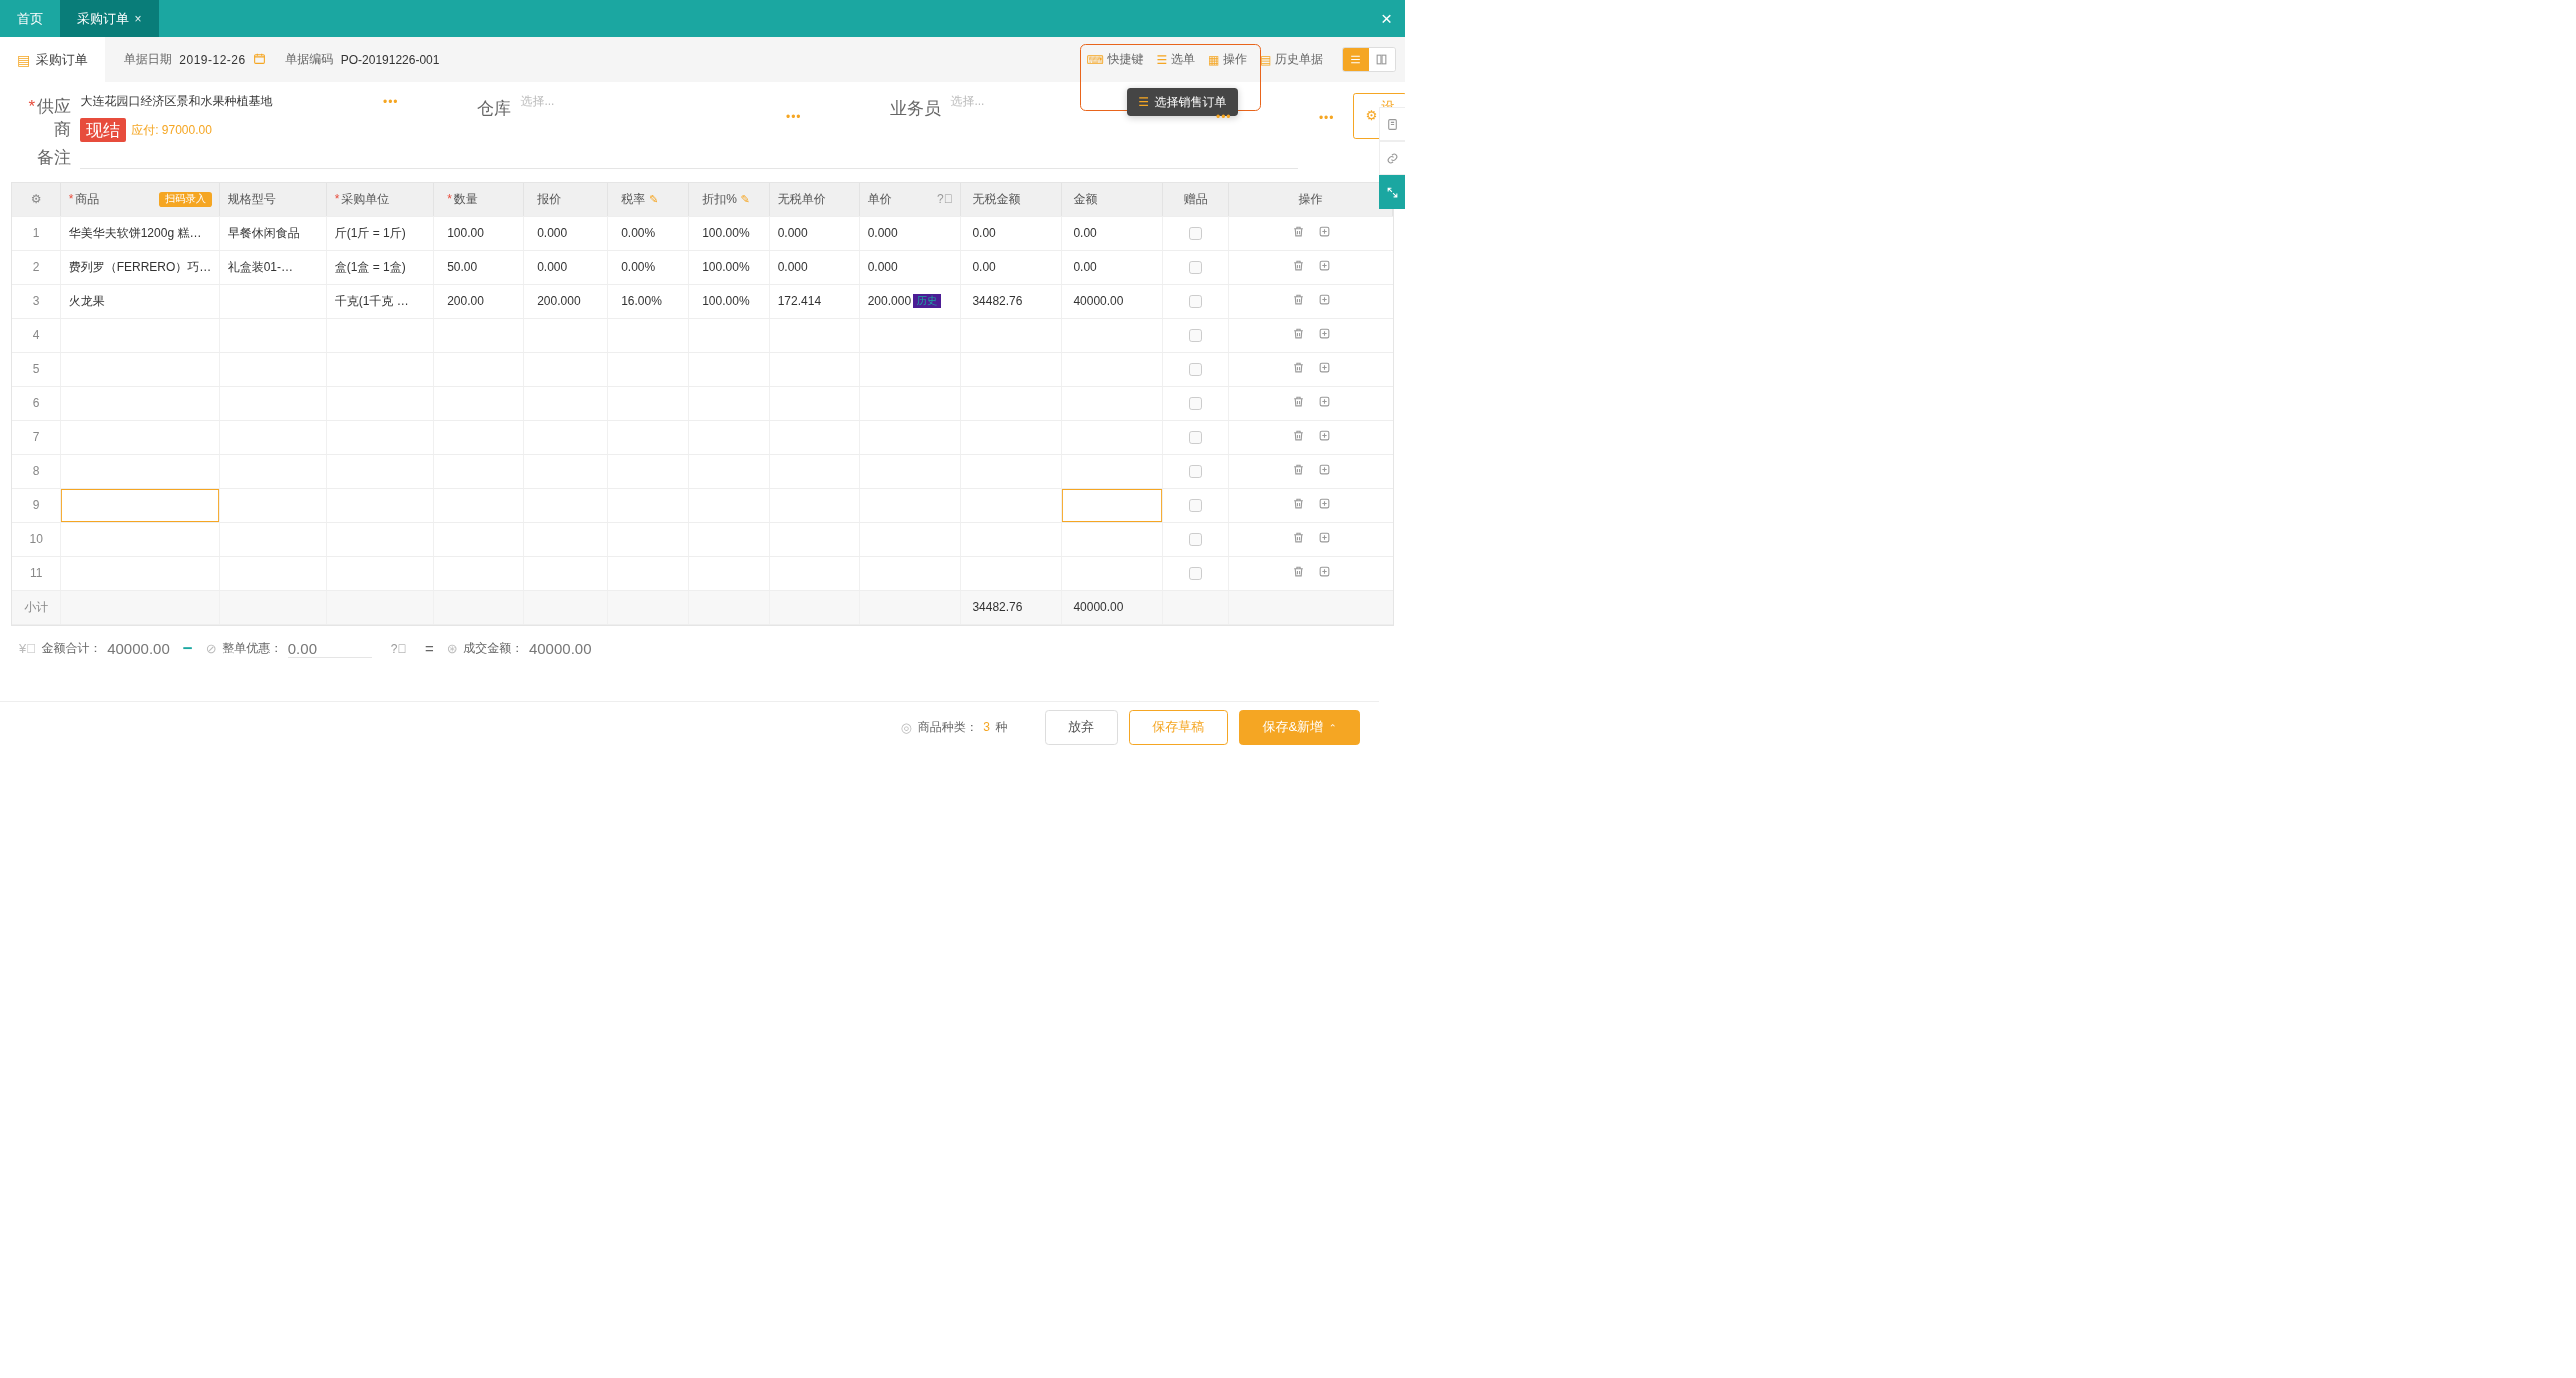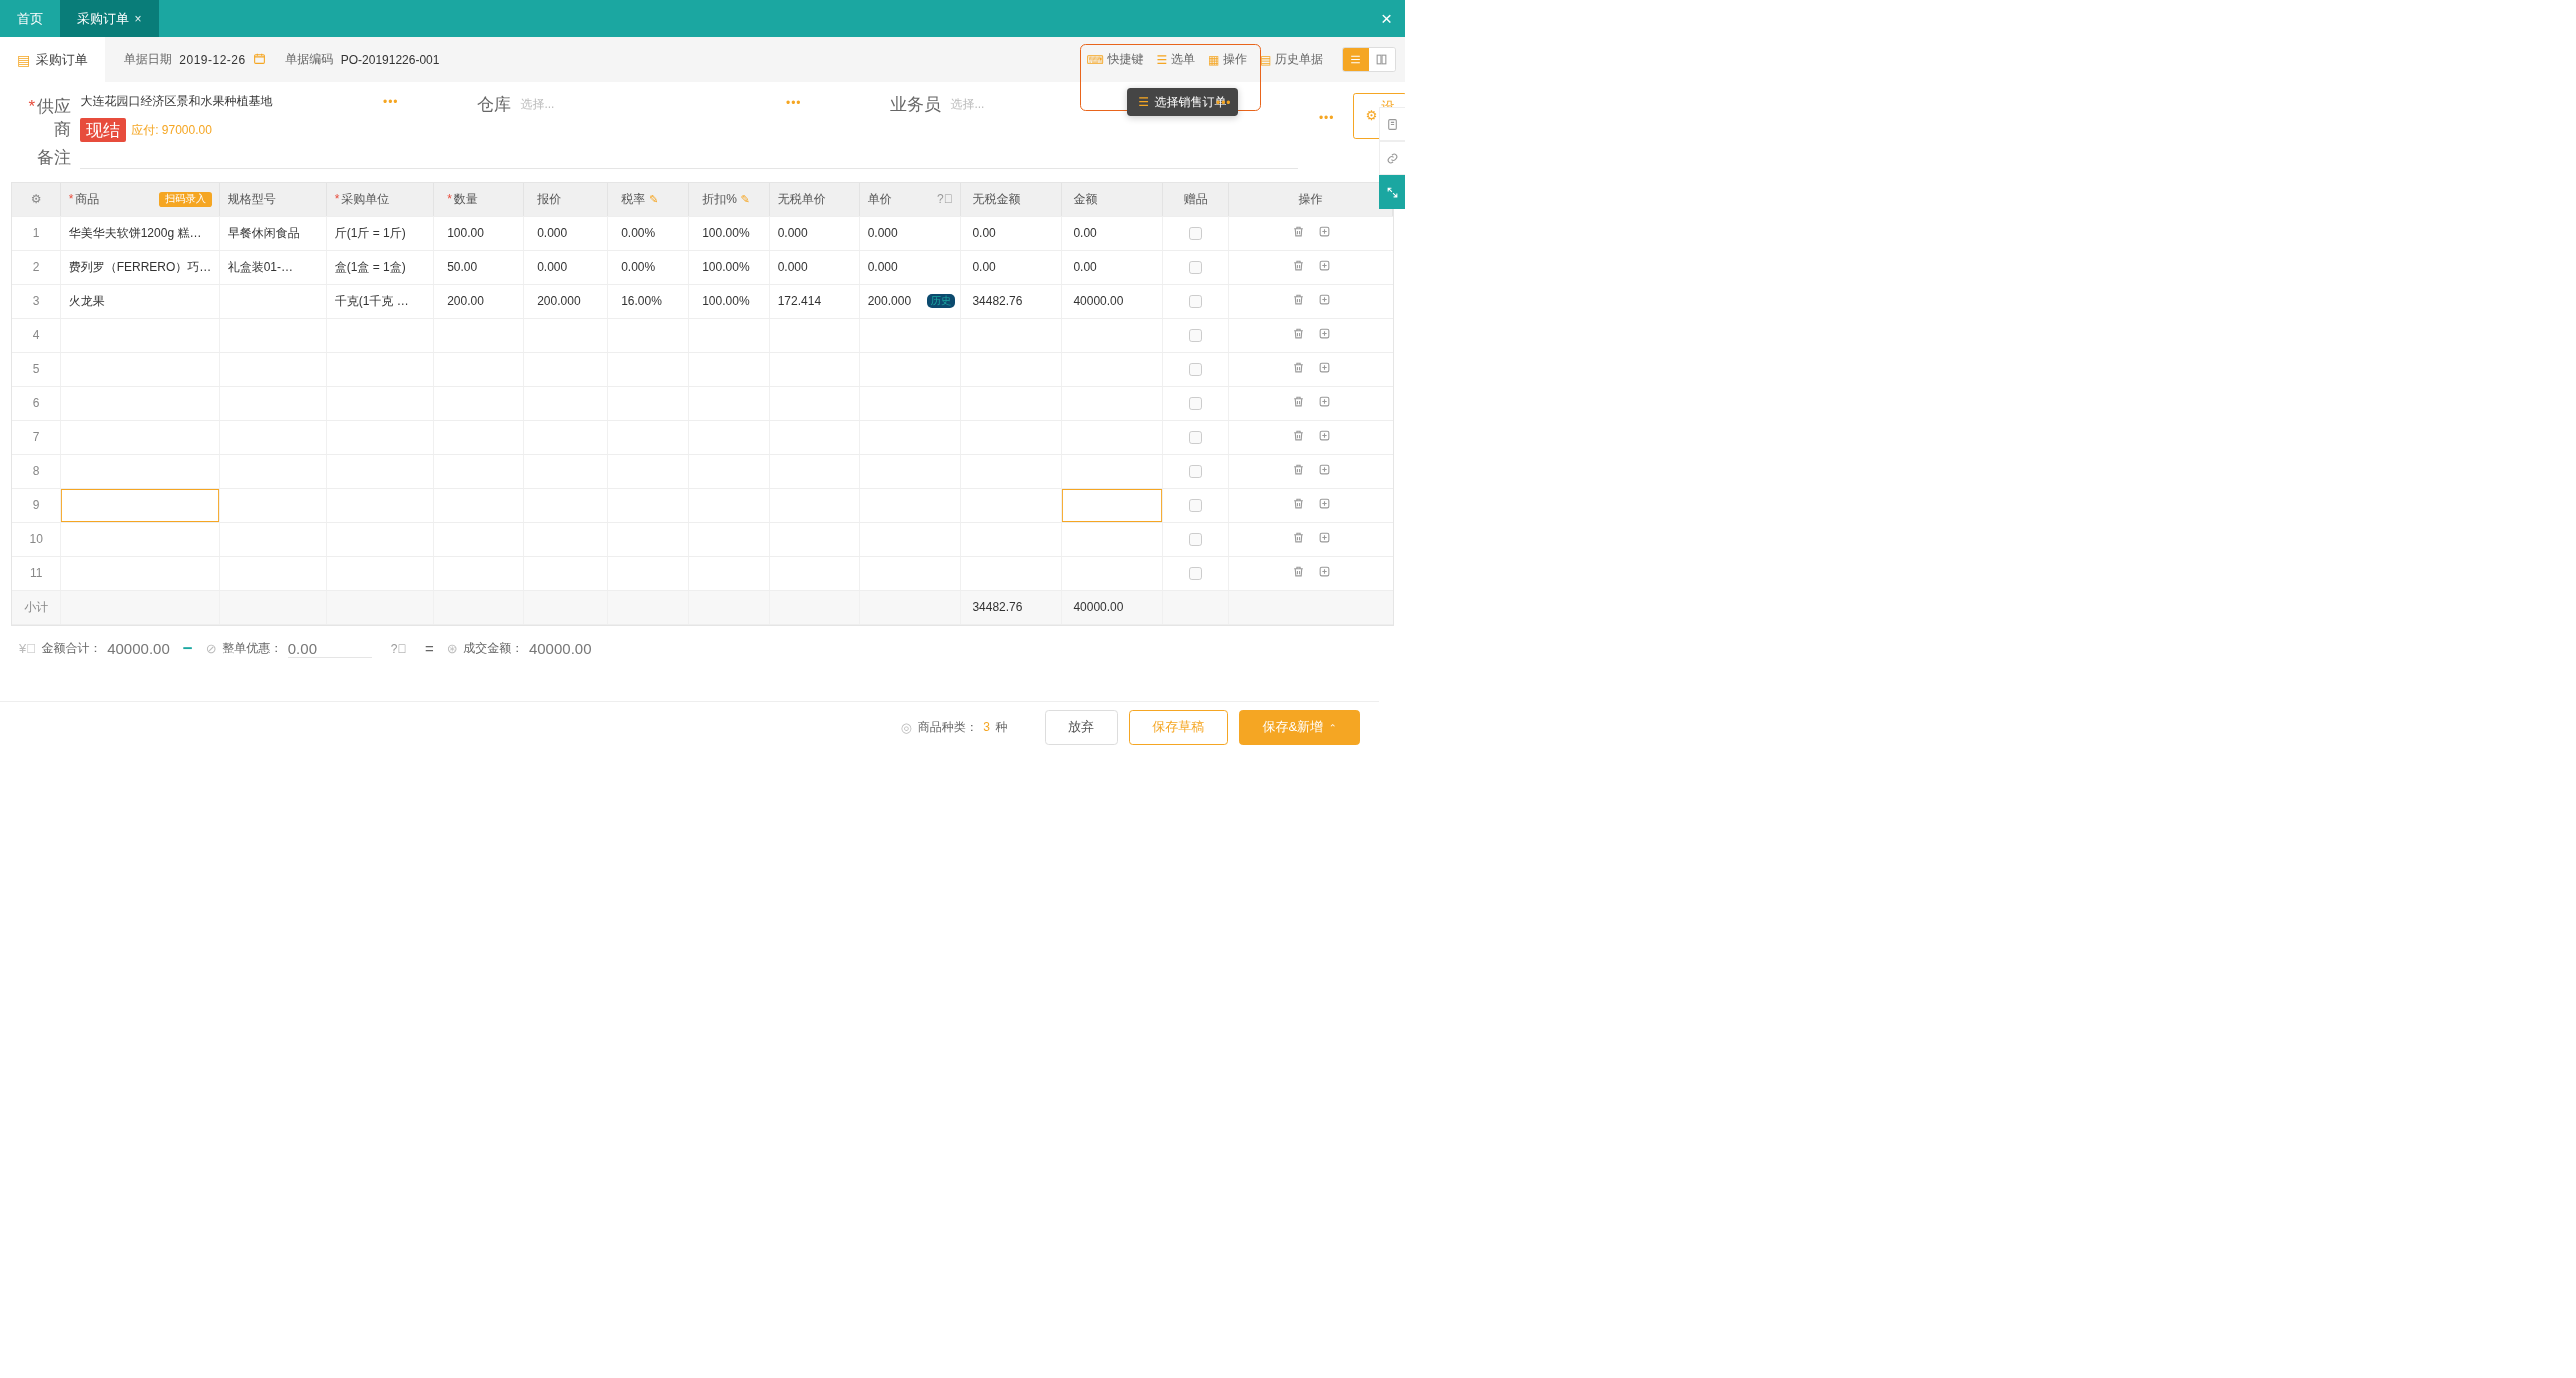--- a/index.html
+++ b/index.html
@@ -34,21 +34,21 @@
 .highlight-box { position: absolute; border: 1.9px solid #e8641b; border-radius: 5.6px; }
 .dropdown-pop { position: absolute; background: #454545; color: #fff; padding: 5.6px 11.2px; border-radius: 3.7px; font-size: 12px; display: flex; align-items: center; gap: 5.6px; cursor: pointer; box-shadow: 0 1.9px 7.5px rgba(0,0,0,0.2); }
 .dropdown-pop .ic { color: #f5a623; }
 
 
 .form-area { padding: 11.2px 19px 7.5px 19px; }
 .form-row { display: flex; align-items: flex-start; }
 .form-field { display: flex; align-items: center; margin-right: 37px; position: relative; }
 .form-label { width: 52px; text-align: right; color: #666; font-size: 17px; }
 .req { color: #e74c3c; margin-right: 1.9px; }
-.form-value { margin-left: 9.4px; color: #333; min-width: 187px; }
+.form-value { margin-left: 9.4px; color: #333; min-width: 187px; flex-direction: column; }
 .placeholder { color: #bbb; }
 .field-more { color: #f5a623; font-size: 12px; letter-spacing: 0.9px; cursor: pointer; }
 
 .supplier-block .form-value { display: flex; flex-direction: column; }
 .supplier-name { color: #333; }
 .supplier-tags { display: flex; align-items: center; margin-top: 7.5px; gap: 5.6px; }
 .tag-red { background: #e74c3c; color: #fff; padding: 0.9px 5.6px; font-size: 17px; border-radius: 1.9px; }
 .tag-orange-text { color: #f5a623; font-size: 12px; text-align: center; }
 
 .remark-row { display: flex; align-items: center; margin-top: 3px; }
@@ -77,21 +77,21 @@
 .c-quote { width: 84px; justify-content: flex-start; padding-left: 13px; }
 .c-tax { width: 81px; justify-content: flex-start; padding-left: 13px; }
 .c-disc { width: 81px; justify-content: flex-start; padding-left: 13px; }
 .c-ntprice { width: 90px; }
 .c-price { width: 101px; }
 .c-ntamt { width: 101px; padding-left: 11.2px; }
 .c-amt { width: 101px; padding-left: 11.2px; }
 .c-gift { width: 66px; justify-content: center; }
 .c-ops { flex: 1; justify-content: center; gap: 13px; border-right: none; }
 
-.hist-badge { background: #0c4a6e; color: #1ba7a1; padding: 0 3.7px; border-radius: 5px; font-size: 10.3px; margin-left: 16px; }
+.hist-badge { background: #4c1d95; color: #1ba7a1; padding: 0 3.7px; border-radius: 0; font-size: 10.3px; margin-left: 2px; }
 .chk { width: 13px; height: 13px; border: 0.9px solid #ccc; border-radius: 2.8px; background: #fafafa; }
 .row-icon { color: #999; cursor: pointer; }
 
 .grid-subtotal { background: #f7f7f7; }
 .active-cell-border { box-shadow: inset 0 0 0 0.9px #f5a623; }
 
 
 .summary { display: flex; align-items: center; padding: 13px 19px; font-size: 12px; }
 .sum-field { display: flex; align-items: center; gap: 5.6px; color: #666; }
 .sum-val { color: #777; font-size: 15px; }

